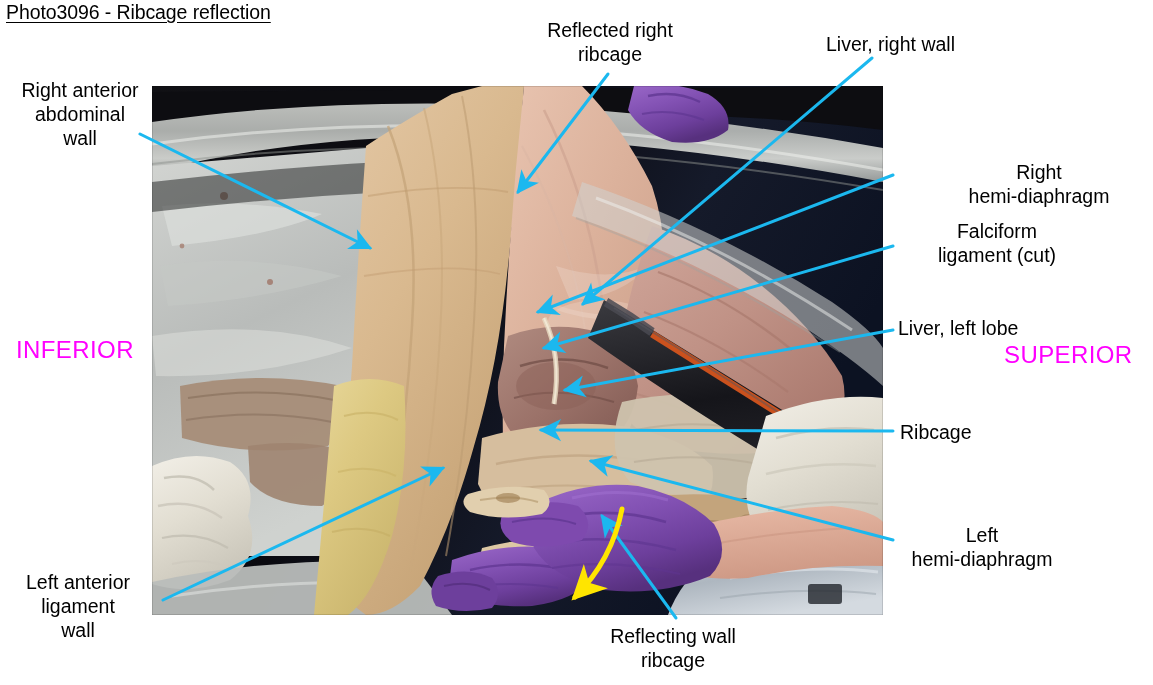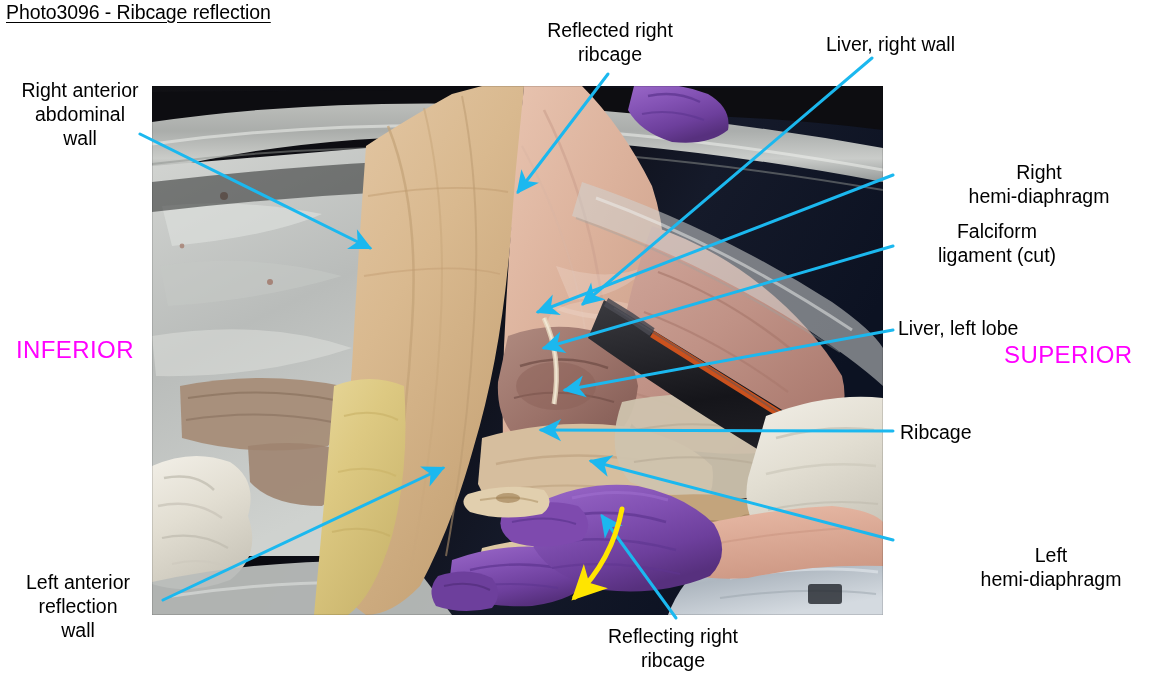--- a/index.html
+++ b/index.html
@@ -306,28 +306,28 @@
   <div class="lbl" style="left:939px; top:132px; width:200px;margin-top:28px;">Right
 hemi-diaphragm</div>
 
   <div class="lbl" style="left:897px; top:219px; width:200px;">Falciform
 ligament (cut)</div>
 
   <div class="lbl one" style="left:898px; top:316px; width:210px; text-align:left;">Liver, left lobe</div>
 
   <div class="lbl one" style="left:900px; top:420px; width:200px; text-align:left;">Ribcage</div>
 
-  <div class="lbl" style="left:951px; top:523px; width:200px;margin-top:20px;">Left
+  <div class="lbl" style="left:882px; top:523px; width:200px;">Left
 hemi-diaphragm</div>
 
   <div class="lbl" style="left:2px; top:570px; width:152px;">Left anterior
-reflection
+ligament
 wall</div>
 
-  <div class="lbl" style="left:573px; top:624px; width:200px;">Reflecting right
+  <div class="lbl" style="left:573px; top:624px; width:200px;">Reflecting wall
 ribcage</div>
 
   <div class="orient" style="left:16px; top:336px;">INFERIOR</div>
   <div class="orient" style="left:1004px; top:341px;">SUPERIOR</div>
 
   <svg id="anno" viewBox="0 0 1153 685">
     <defs>
       <marker id="ahead" markerWidth="9" markerHeight="9" refX="7.2" refY="4.5" orient="auto" markerUnits="strokeWidth">
         <path d="M0.5,0.8 L8,4.5 L0.5,8.2 L2.6,4.5 Z" fill="#1bb8ef"></path>
       </marker>

